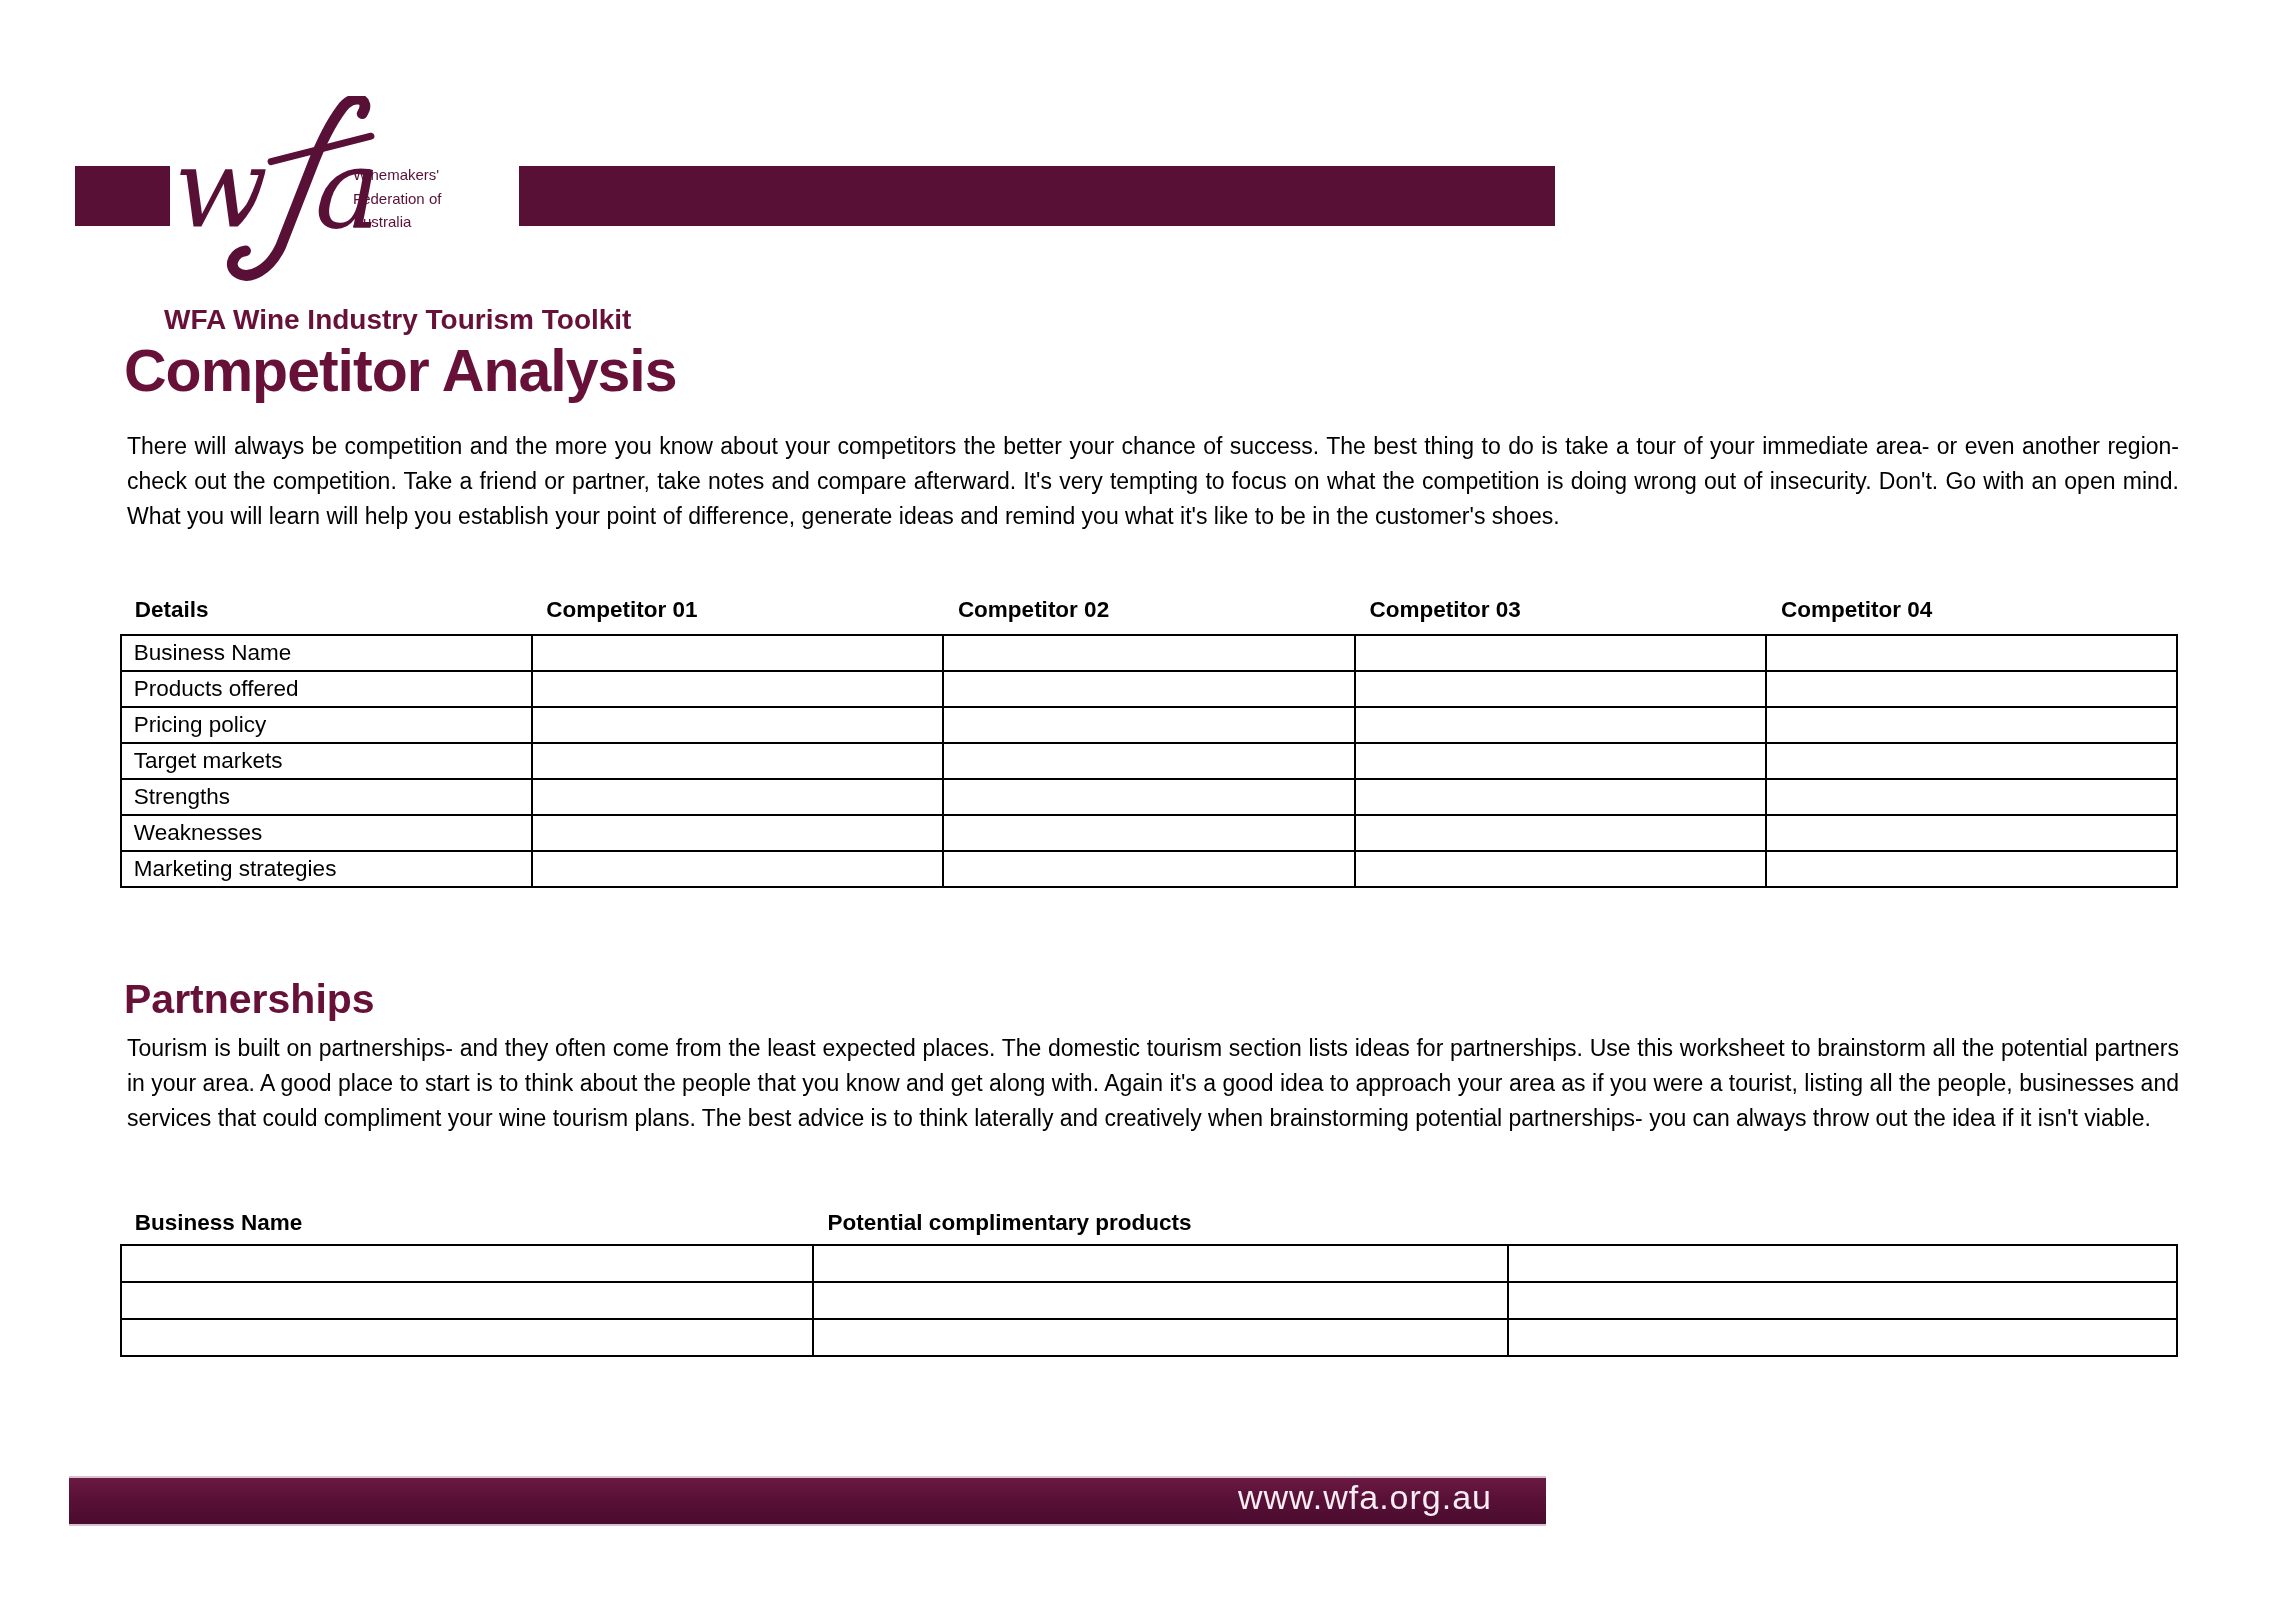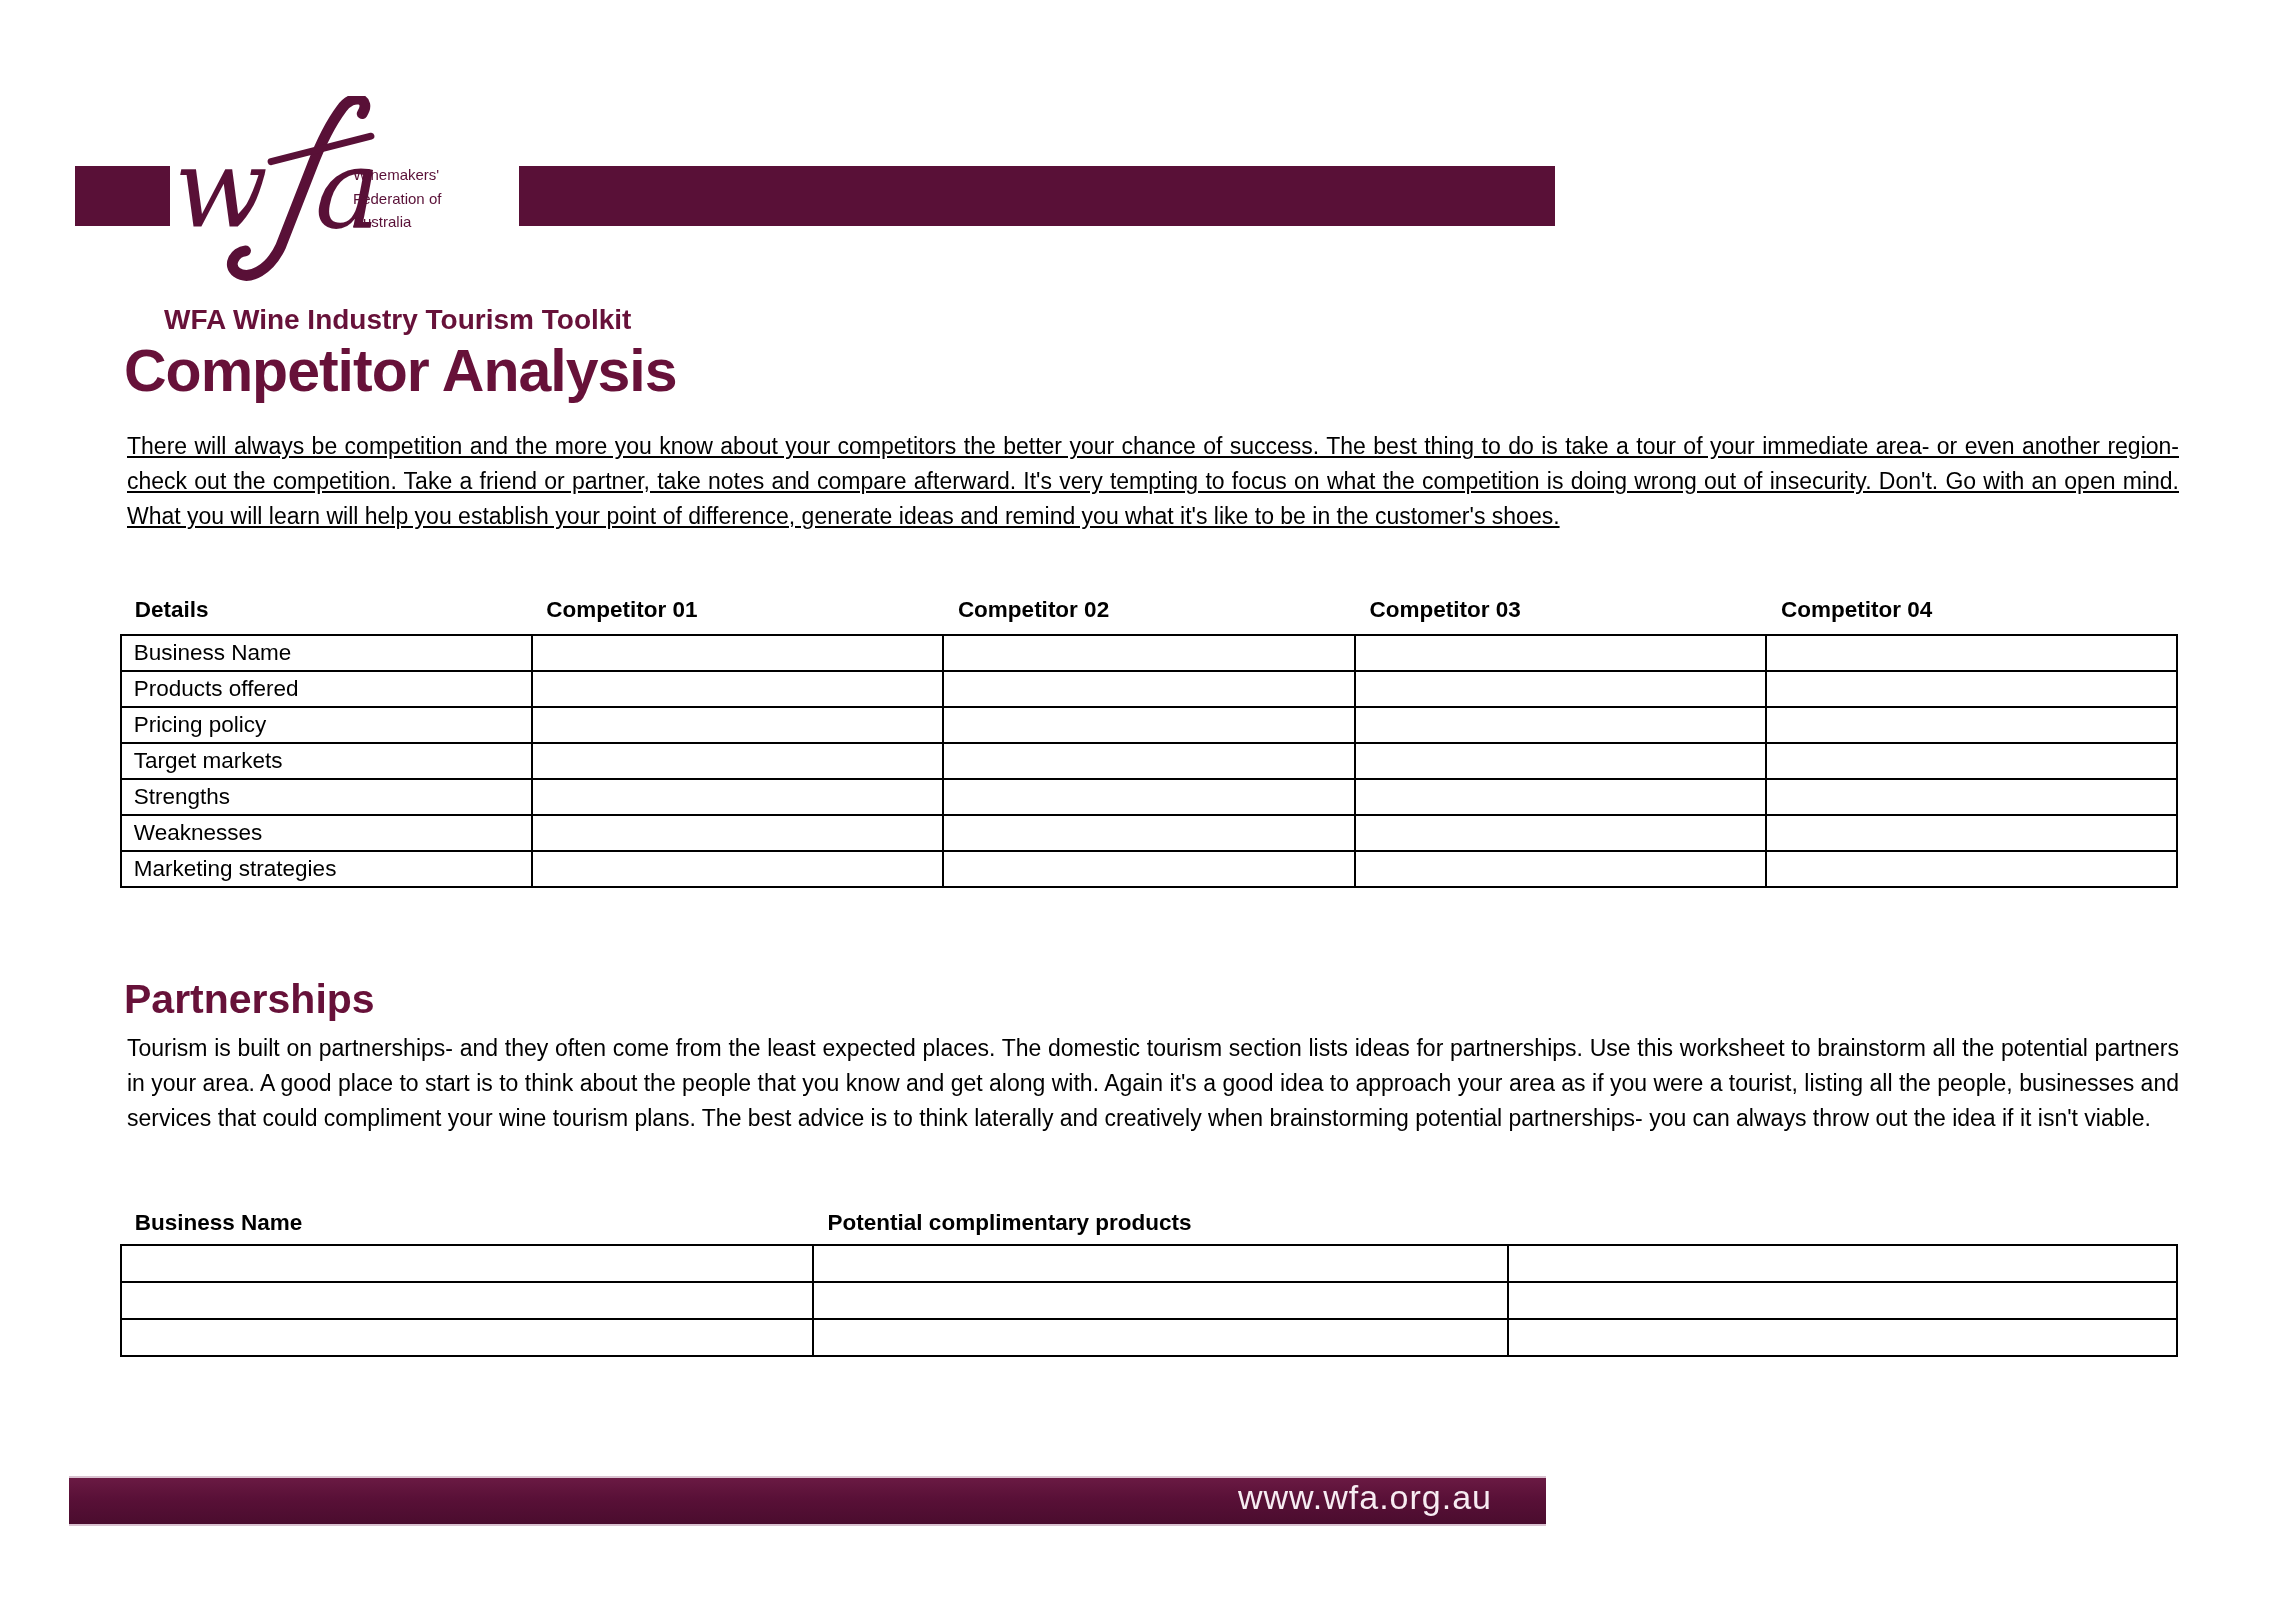--- a/index.html
+++ b/index.html
@@ -18,21 +18,21 @@
   .block-left  { left: 75px;  top: 166px; width: 95px;  height: 60px; background: #591037; }
   .header-bar  { left: 519px; top: 166px; width: 1036px; height: 60px; background: #591037; }
   .logo-mark   { left: 174px; top: 96px;  width: 247px; height: 194px; }
   .org-name    { left: 353px; top: 163px; color: #591037; font-weight: normal;
                  font-size: 15px; line-height: 23.5px; }
 
   
   .kicker    { left: 127px; top: 304px; font-size: 28px; font-weight: bold; color: #671139; margin-left: 37px; }
   .doc-title { left: 124px; top: 337px; font-size: 59px; font-weight: bold; color: #671139; letter-spacing: -1px; }
   .intro     { left: 127px; top: 429px; width: 2052px; font-size: 23px; line-height: 35px;
-               text-align: justify; text-decoration: underline; }
+               text-align: justify; }
 
   
   .t1-head { left: 120px; top: 597px; width: 2058px; display: flex;
              font-weight: bold; font-size: 22.5px; }
   .t1-head .hc { width: 20%; padding-left: 14.7px; }
   table.grid { border-collapse: collapse; table-layout: fixed; }
   #table1 { left: 120px; top: 634px; width: 2058px; }
   #table1 td { border: 2px solid #000; height: 36px; font-size: 22.5px;
                padding: 0 3.9px 0 11.8px; vertical-align: middle; }
 

